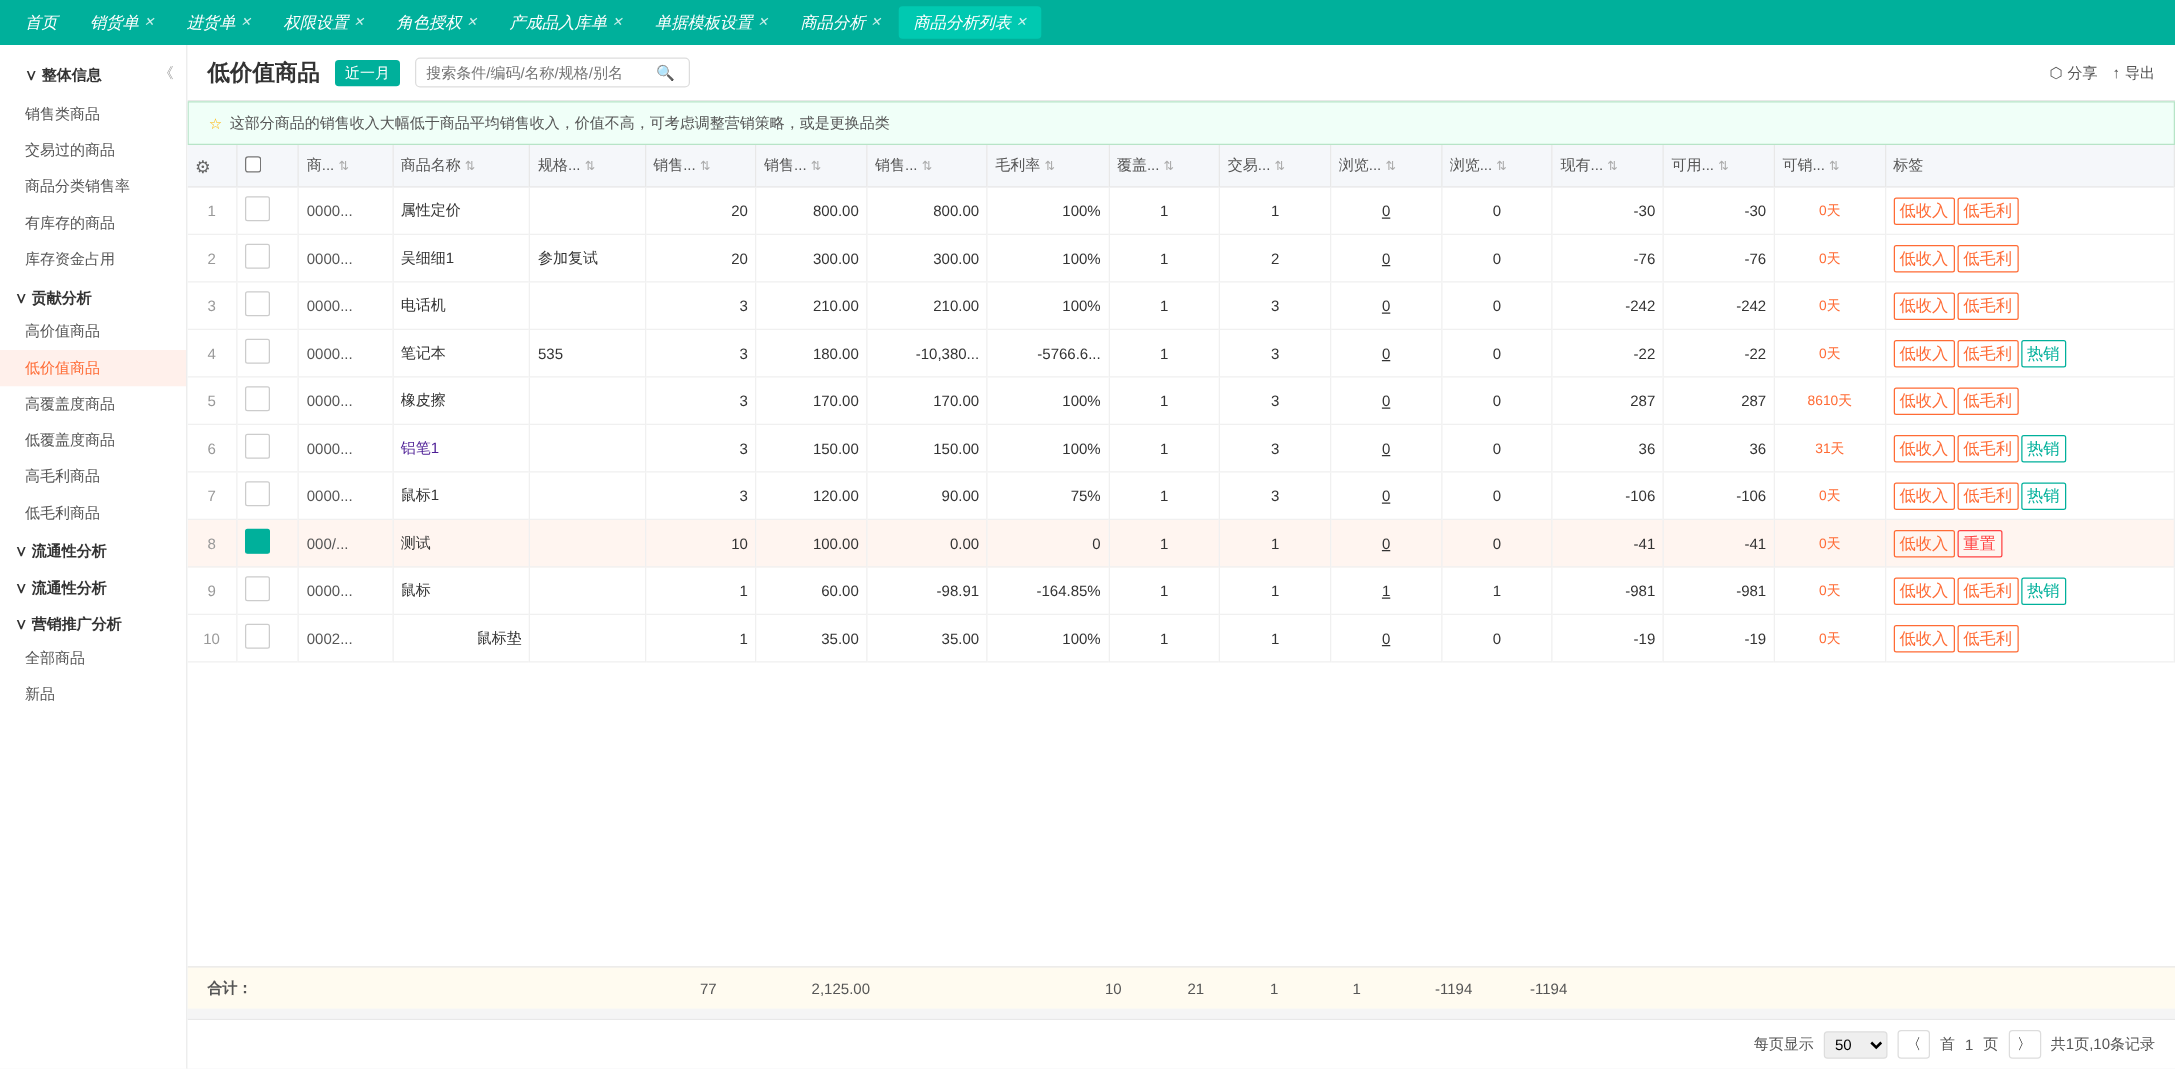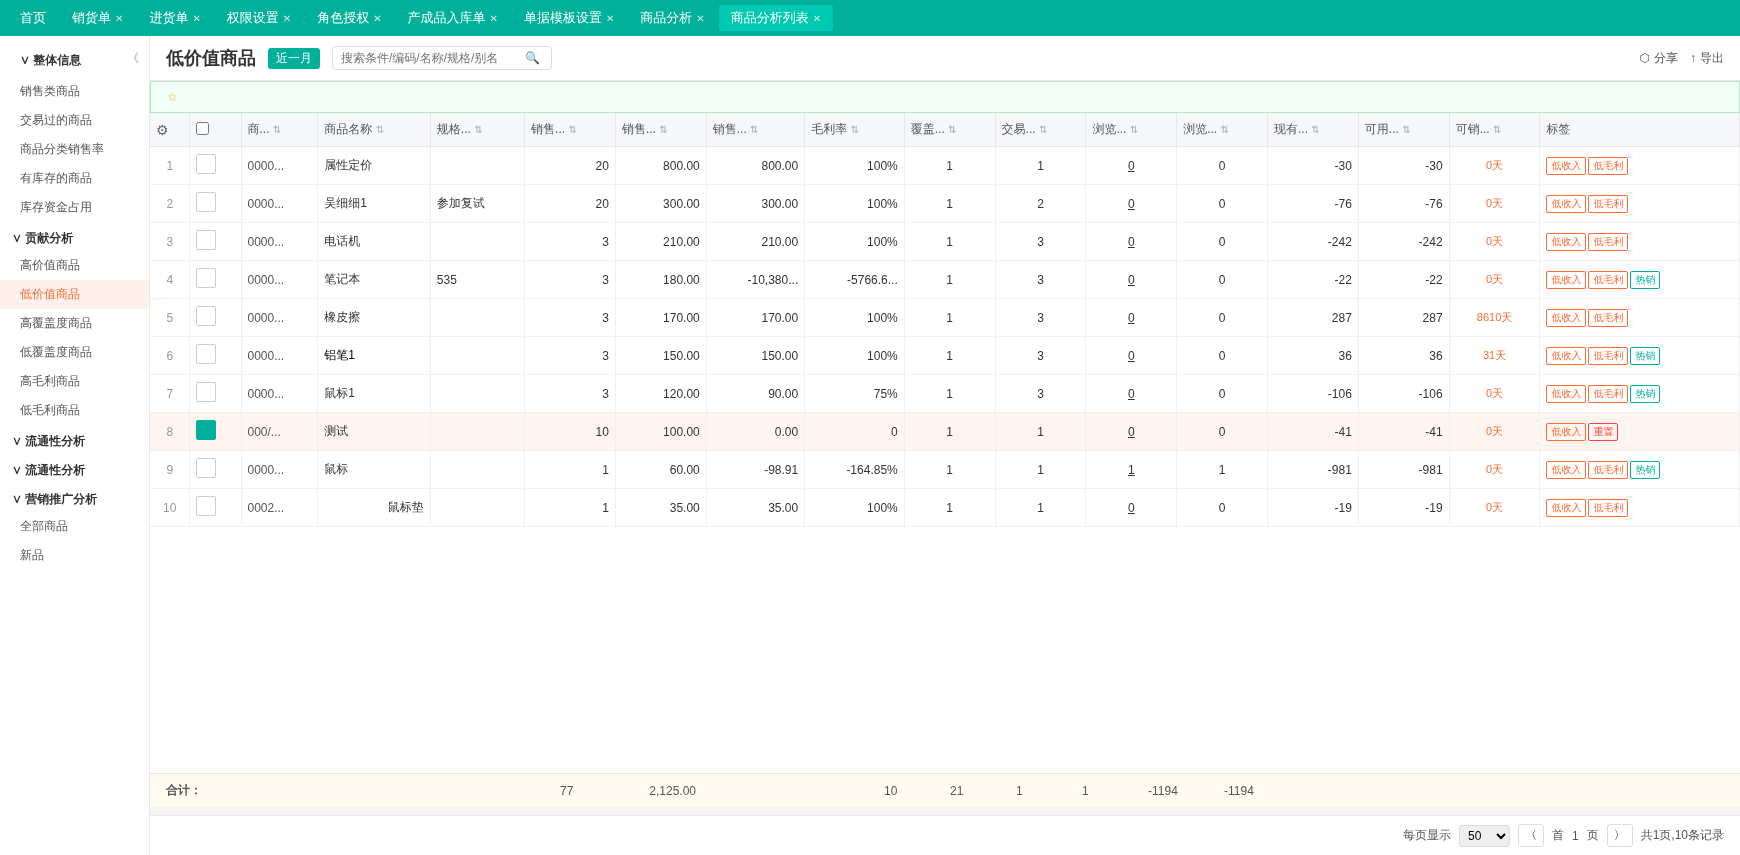--- a/index.html
+++ b/index.html
@@ -17,20 +17,21 @@
     .nav-item {
       color: white;
       padding: 4px 12px;
       cursor: pointer;
       border-radius: 3px;
       white-space: nowrap;
       font-size: 13px;
       display: flex;
       align-items: center;
       gap: 4px;
+      font-style: italic;
     }
     .nav-item.active { background: #00c9b1; }
     .nav-item .close-x { font-size: 10px; opacity: 0.8; }
     
     
     .layout { display: flex; height: calc(100vh - 36px); }
     
     
     .sidebar {
       width: 150px;
@@ -163,21 +164,21 @@
     tbody td {
       padding: 7px 6px;
       color: #333;
       border-right: 1px solid #f0f0f0;
       white-space: nowrap;
     }
     .tag { 
       display: inline-block;
       padding: 1px 4px;
       border-radius: 2px;
-      font-size: 10px;
+      font-size: 13px;
       margin-right: 2px;
     }
     .tag-orange { color: #ff6b35; border: 1px solid #ff6b35; }
     .tag-green { color: #00b09b; border: 1px solid #00b09b; }
     .tag-red { color: #ff4444; border: 1px solid #ff4444; }
     .days-tag { color: #ff6b35; font-size: 11px; }
     .link-underline { text-decoration: underline; color: #333; }
     
     
     .table-footer {
@@ -301,20 +302,21 @@
         </div>
         <div class="action-btn">
           <span>↑</span>
           <span>导出</span>
         </div>
       </div>
     </div>
 
     <div class="alert-bar">
       <span class="alert-icon">☆</span>
+      <span>这部分商品的销售收入大幅低于商品平均销售收入，价值不高，可考虑调整营销策略，或是更换品类</span>
     </div>
 
     <div class="table-wrapper">
       <table>
         <thead>
           <tr>
             <th><span class="gear-icon">⚙</span></th>
             <th><input type="checkbox" style=""></th>
             <th>商... <span class="sort-icon">⇅</span></th>
             <th>商品名称 <span class="sort-icon">⇅</span></th>
@@ -426,21 +428,21 @@
     <td style="text-align:center;">0</td>
     <td style="text-align:right;">287</td>
     <td style="text-align:right;">287</td>
     <td style="text-align:center;"><span class="days-tag">8610天</span></td>
     <td><span class="tag tag-orange">低收入</span><span class="tag tag-orange">低毛利</span></td>
   </tr>
             <tr>
     <td style="text-align:center;color:#999;">6</td>
     <td><span class="checkbox-cell"></span></td>
     <td style="color:#555;">0000...</td>
-    <td style="color:#000000;cursor:pointer;">铝笔1</td>
+    <td style="color:#4c1d95;cursor:pointer;">铝笔1</td>
     <td></td>
     <td style="text-align:right;">3</td>
     <td style="text-align:right;">150.00</td>
     <td style="text-align:right;">150.00</td>
     <td style="text-align:right;">100%</td>
     <td style="text-align:center;">1</td>
     <td style="text-align:center;">3</td>
     <td style="text-align:center;"><span class="link-underline">0</span></td>
     <td style="text-align:center;">0</td>
     <td style="text-align:right;">36</td>

